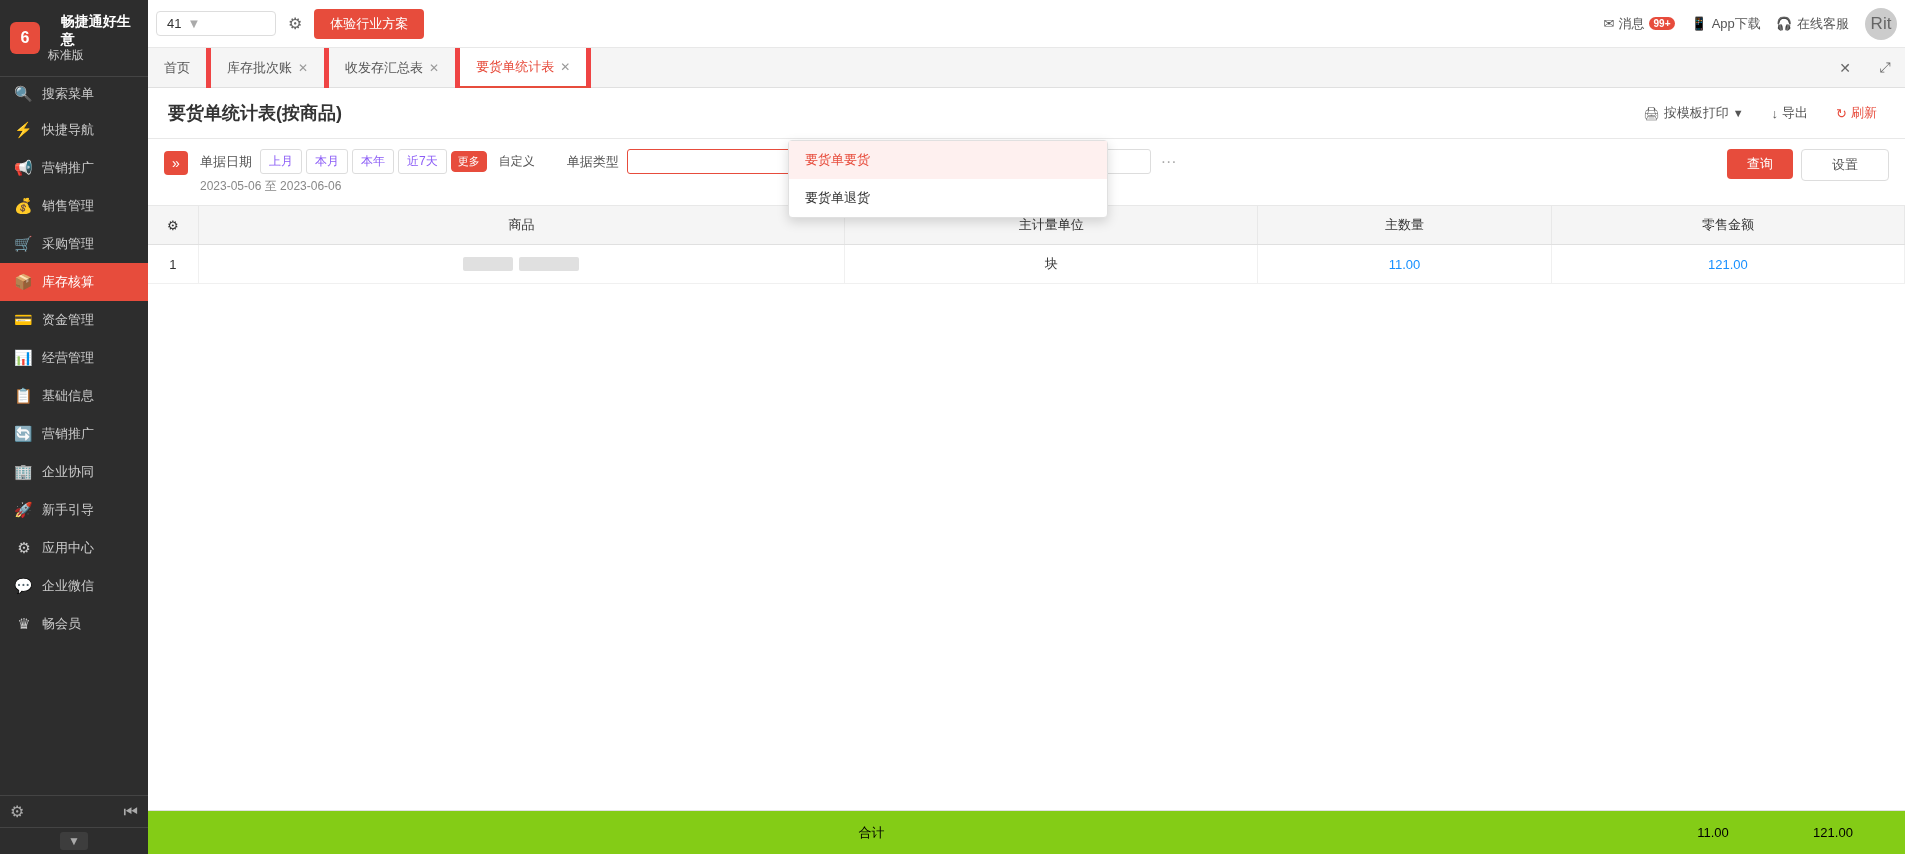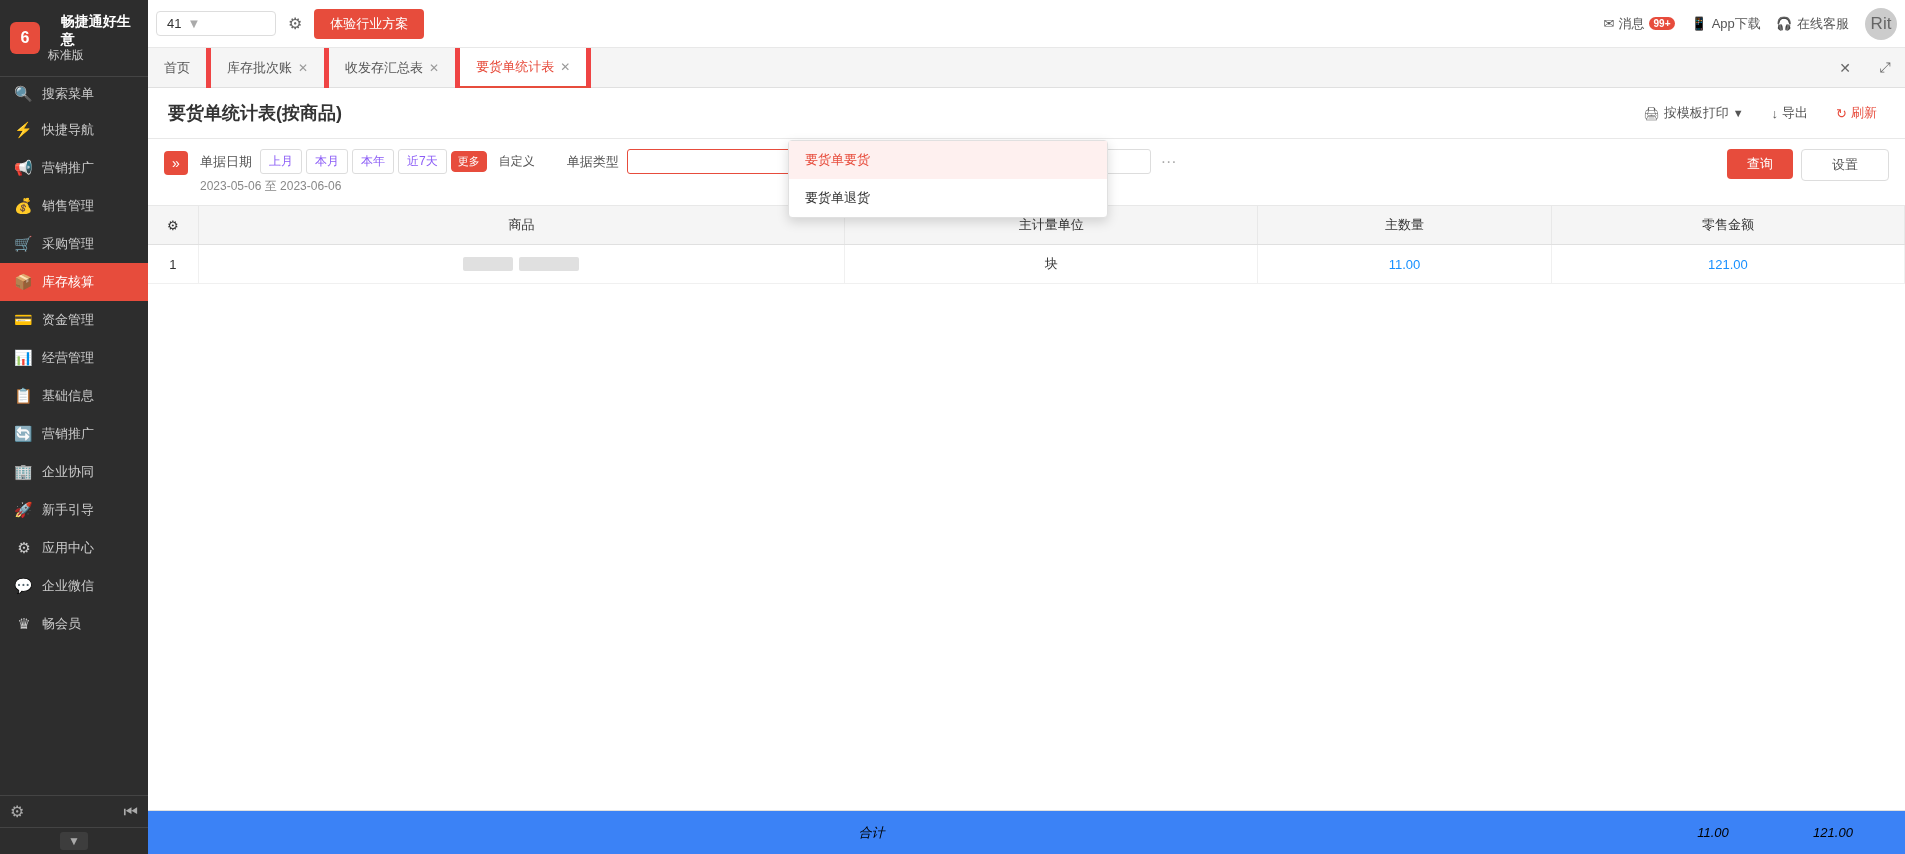--- a/index.html
+++ b/index.html
@@ -415,29 +415,28 @@
       border-bottom: 1px solid #f0f0f0;
       border-right: 1px solid #f0f0f0;
       padding: 10px 12px;
       text-align: center;
       color: #333;
     }
     .product-placeholder { background: #e0e0e0; height: 14px; border-radius: 2px; }
 
     
     .table-footer {
-      background: #3b82f6;
+      background: #84cc16;
       border-top: 1px solid #e0e0e0;
       display: flex;
       align-items: center;
       padding: 10px 12px;
       font-size: 13px;
       flex-shrink: 0;
       height: 44px;
-      font-style: italic;
     }
     .footer-cell {
       text-align: center;
       font-weight: 500;
     }
     .sidebar-scroll-up, .sidebar-scroll-down {
       background: #3d3d3d;
       border: none;
       color: #aaa;
       cursor: pointer;

